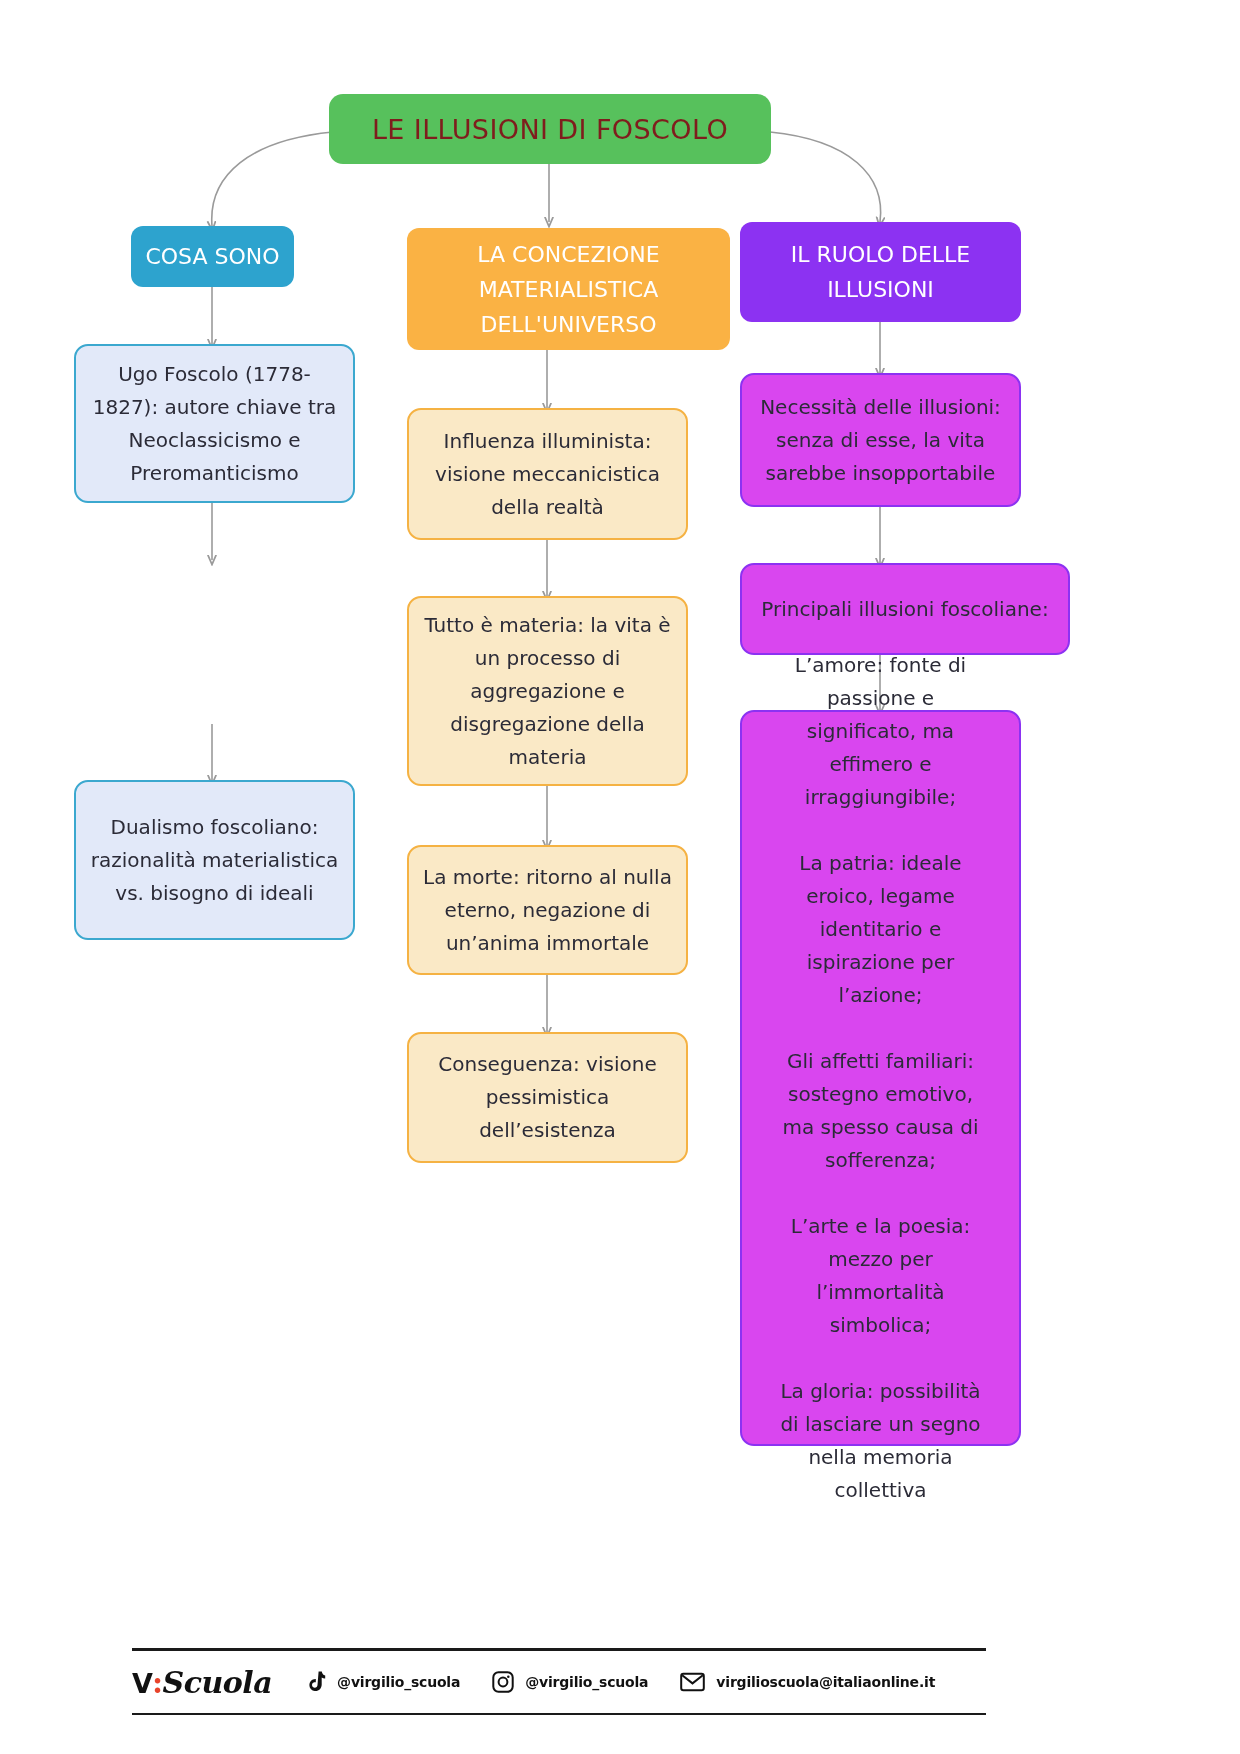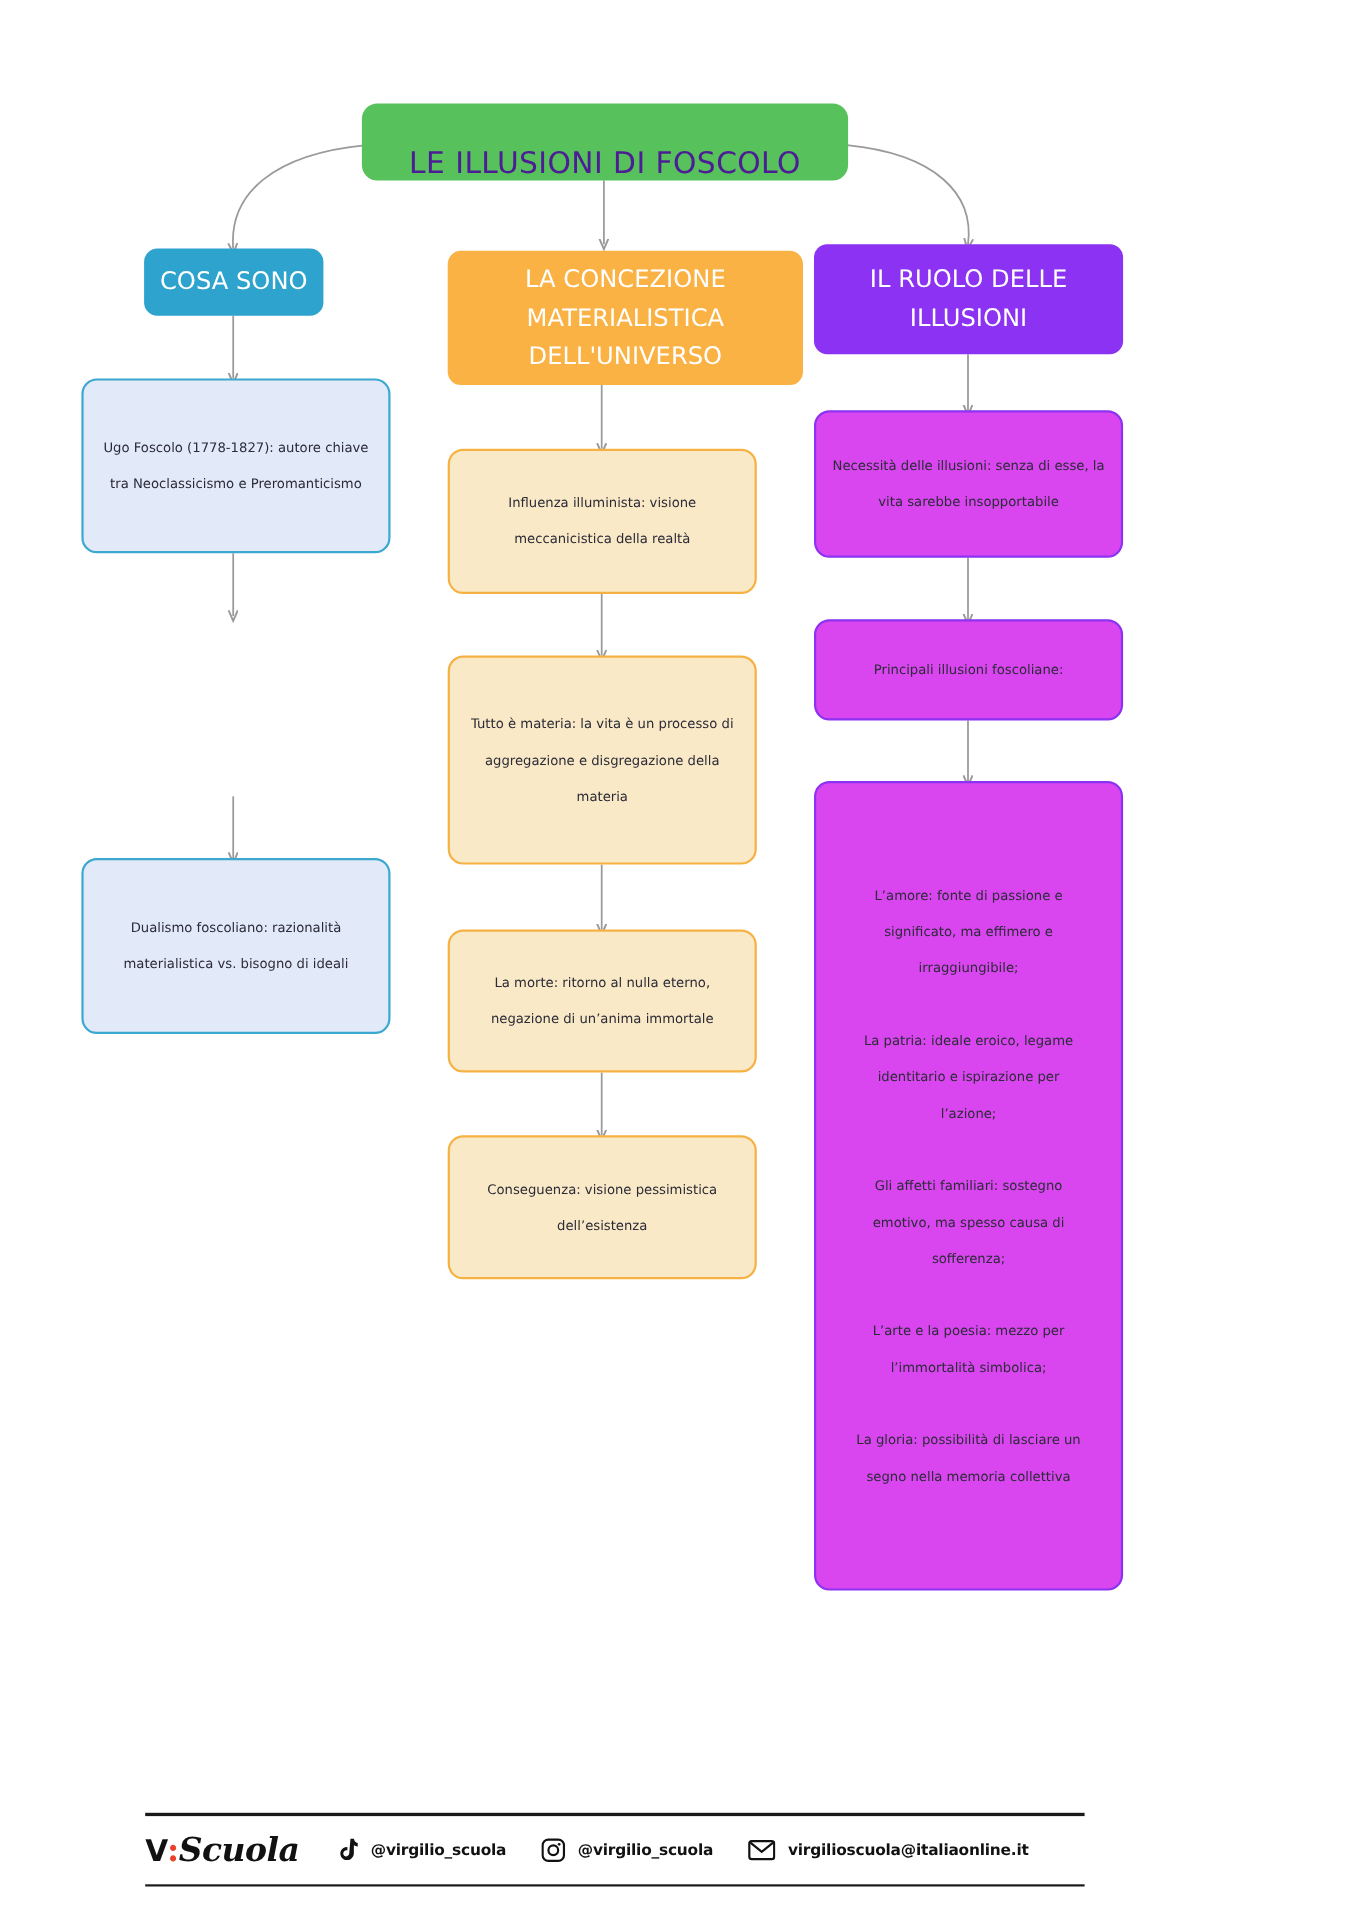--- a/index.html
+++ b/index.html
@@ -37,43 +37,42 @@
     display: flex;
     align-items: center;
     justify-content: center;
     text-align: center;
     border-radius: 12px;
   }
 
   
   .root {
     background: #57c15c;
-    color: #4c1d95;
+    color: #7f1d1d;
     font-size: 27px;
     letter-spacing: 0.4px;
     border-radius: 14px;
     font-weight: 400;
-    align-items: flex-end;
   }
 
   
   .header {
     color: #ffffff;
     font-size: 22px;
     line-height: 35px;
     border-radius: 12px;
     font-weight: 400;
   }
   .header.blue   { background: #2da3ce; }
   .header.orange { background: #fab244; }
   .header.purple { background: #8c32f2; }
 
   
   .card {
-    font-size: 12px;
+    font-size: 20px;
     line-height: 33px;
     border-width: 2px;
     border-style: solid;
     border-radius: 14px;
     color: #2b2b37;
     padding: 10px 14px;
   }
   .card.blue   { background: #e2e9f9; border-color: #3ba8cf; }
   .card.orange { background: #fae9c6; border-color: #f5b243; }
   .card.purple { background: #d946ef; border-color: #8c32f2; }
@@ -210,21 +209,21 @@
   </div>
 
   <div class="node header purple" style="left:740px; top:222px; width:281px; height:100px; padding:0 18px;">
     <span>IL RUOLO DELLE ILLUSIONI</span>
   </div>
 
   <div class="node card purple" style="left:740px; top:373px; width:281px; height:134px;">
     <div class="inner">Necessità delle illusioni: senza di esse, la vita sarebbe insopportabile</div>
   </div>
 
-  <div class="node card purple" style="left:740px; top:563px; width:281px; height:92px;justify-content:flex-end;">
+  <div class="node card purple" style="left:740px; top:563px; width:330px; height:92px;justify-content:flex-end;">
     <div class="inner">Principali illusioni foscoliane:</div>
   </div>
 
   <div class="node card purple" style="left:740px; top:710px; width:281px; height:736px; padding:22px 14px;">
     <div class="inner">
       <p>L’amore: fonte di passione e significato, ma effimero e irraggiungibile;</p>
       <p>La patria: ideale eroico, legame identitario e ispirazione per l’azione;</p>
       <p>Gli affetti familiari: sostegno emotivo, ma spesso causa di sofferenza;</p>
       <p>L’arte e la poesia: mezzo per l’immortalità simbolica;</p>
       <p>La gloria: possibilità di lasciare un segno nella memoria collettiva</p>

